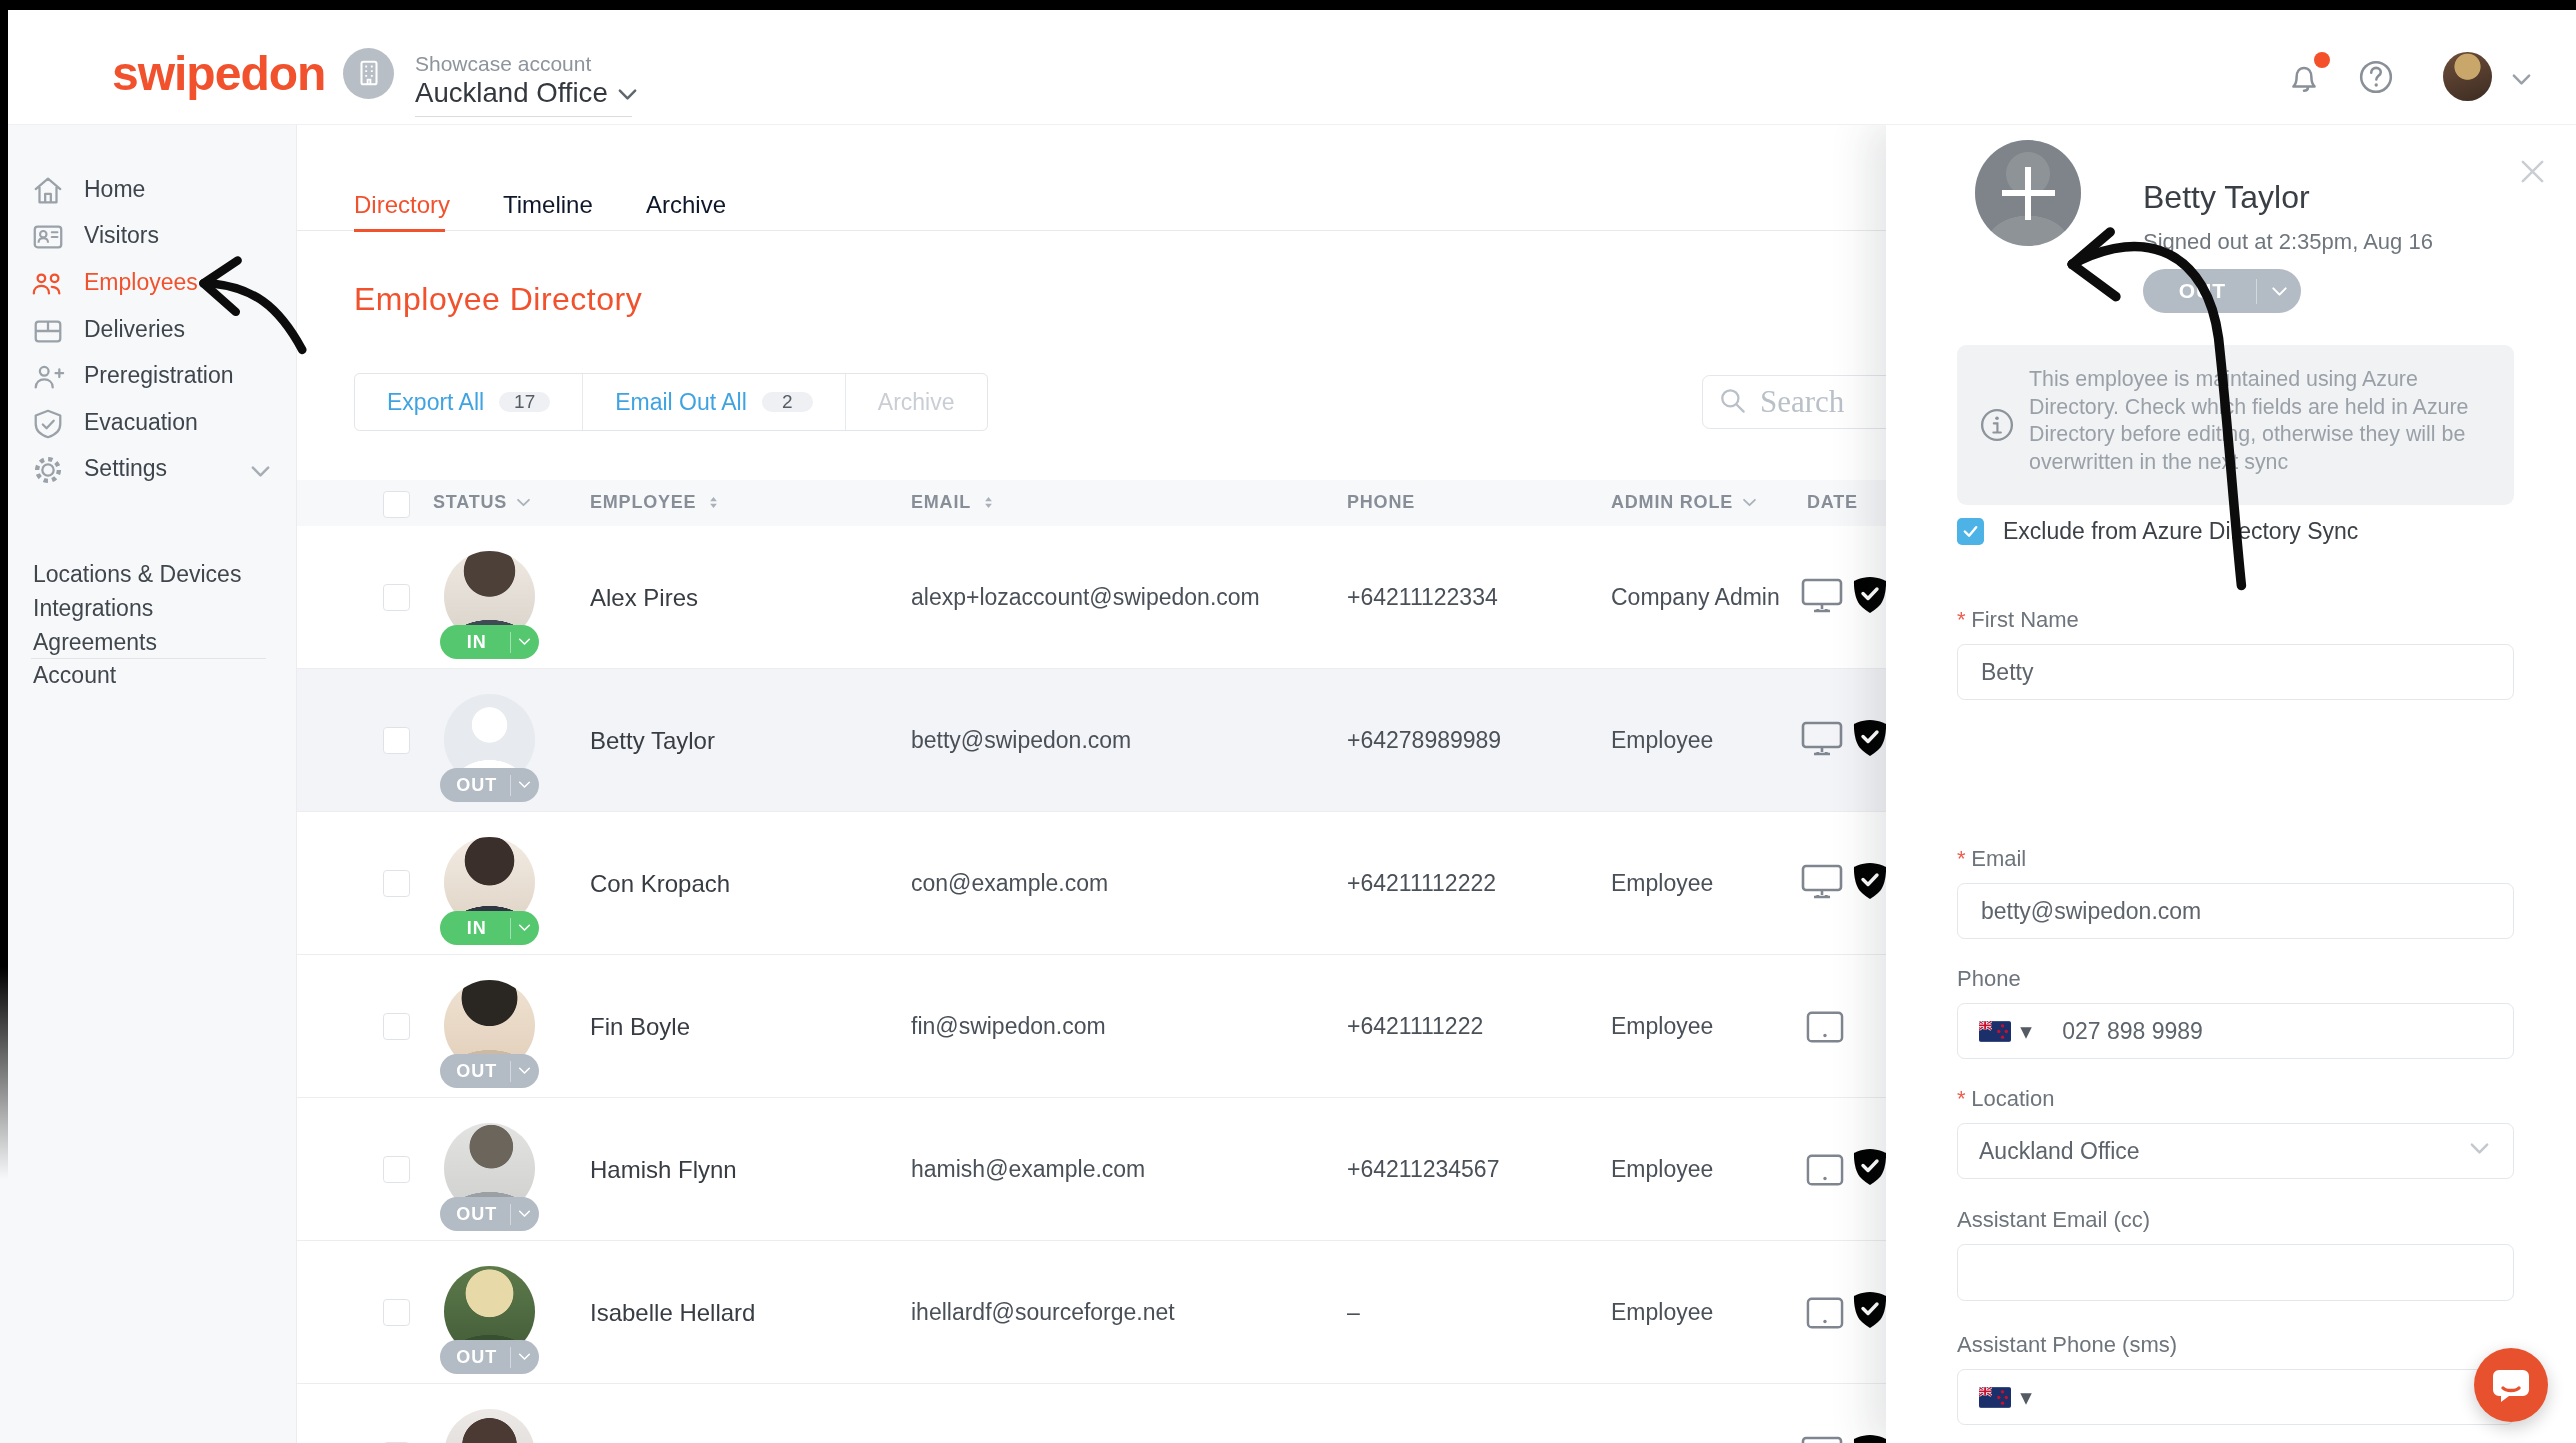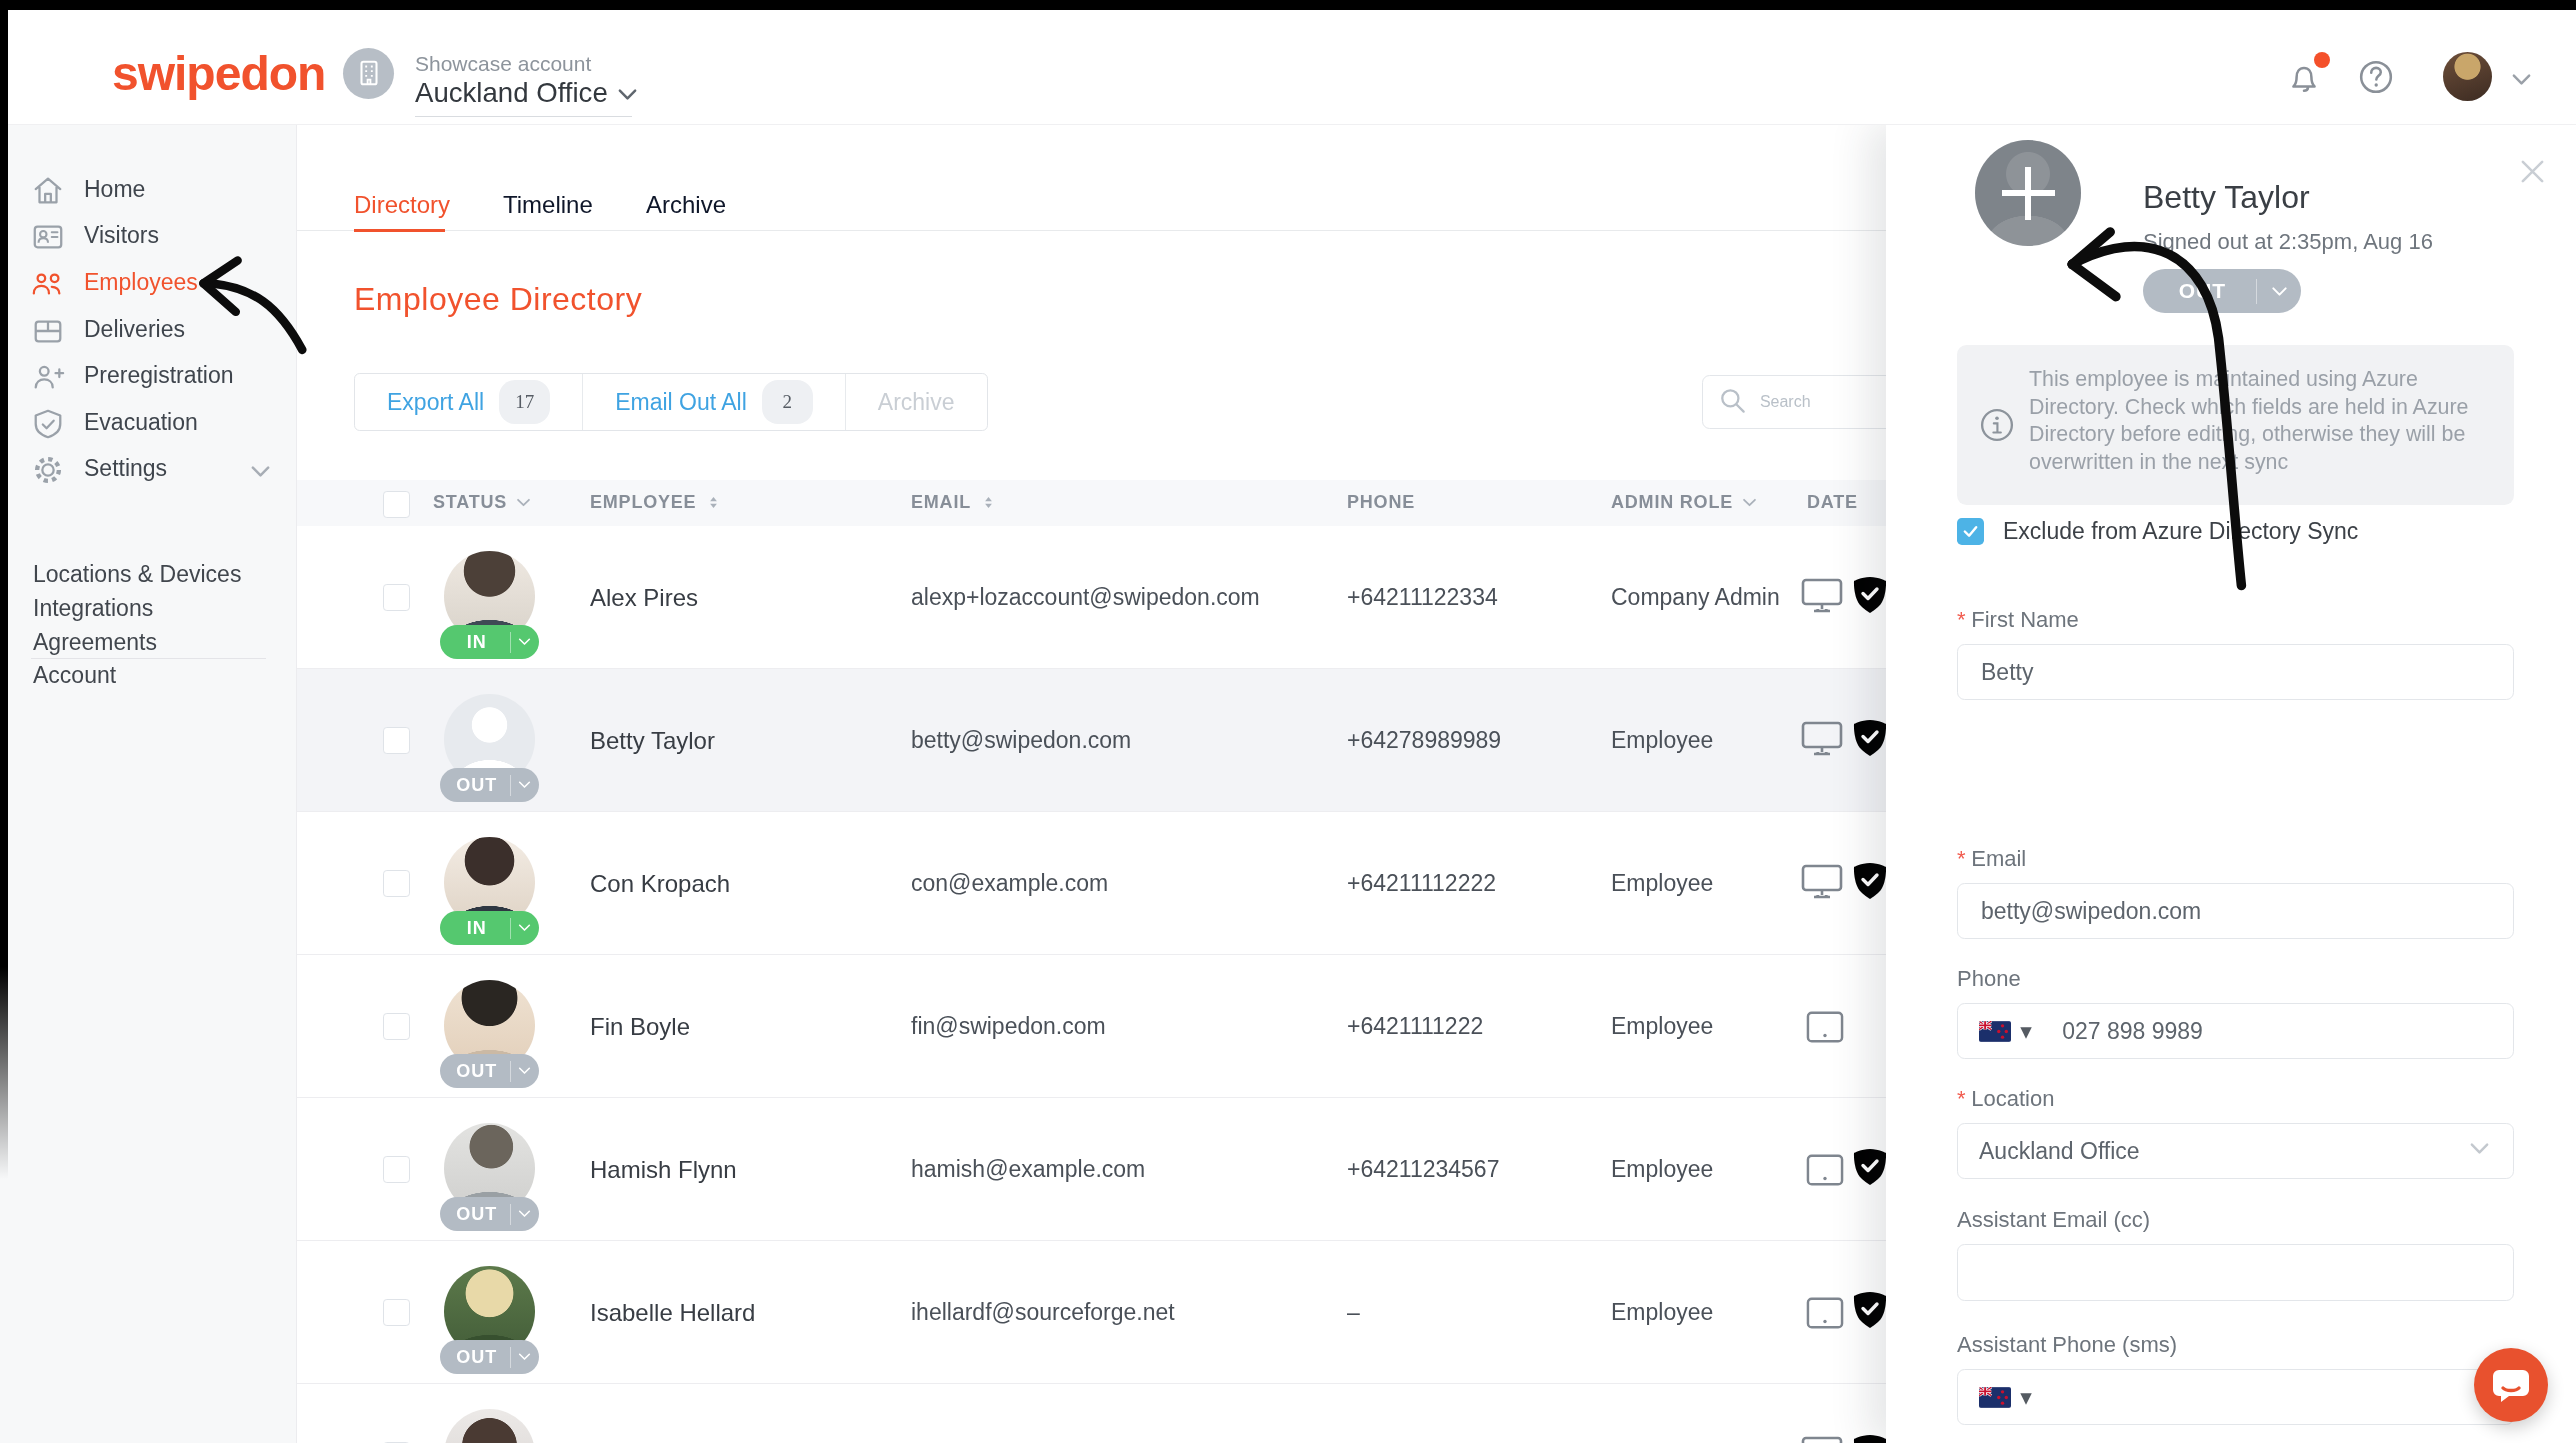--- a/index.html
+++ b/index.html
@@ -47,25 +47,25 @@
   #tab-underline-active{position:absolute;left:58px;top:105px;width:91px;height:2.9px;background:#F1522D;}
   #page-title{position:absolute;left:58px;top:157px;font-size:32px;font-weight:300;color:#F1522D;letter-spacing:0.5px;}
 
   
   #btn-group{position:absolute;left:58px;top:249px;height:56px;display:flex;border:1px solid #e2e5e9;border-radius:5.7px;background:#fff;}
   .seg{display:flex;align-items:center;justify-content:center;padding:0 32px;border-right:1px solid #e7eaed;cursor:pointer;}
   .seg:last-child{border-right:none;}
   .seg .slabel{font-size:23px;font-weight:500;color:#3FA3E2;}
   .seg.disabled .slabel{color:#c9ced4;font-weight:400;}
   .pill{margin-left:15px;background:#eef0f3;color:#565c64;font-size:19px;border-radius:16px;
-        height:44px;min-width:32px;padding:0 9.5px;display:flex;align-items:center;justify-content:center;font-family:Liberation Serif, serif;}
+        height:20px;min-width:32px;padding:0 9.5px;display:flex;align-items:center;justify-content:center;}
   #search-box{position:absolute;left:1406px;top:251px;width:314px;height:54px;border:1px solid #e3e6ea;border-radius:7.6px;
         background:#fff;display:flex;align-items:center;padding:0 15px;box-sizing:border-box;}
-  #search-box input{border:none;outline:none;font-size:16px;color:#c2410c;width:209px;margin-left:11.4px;
-        font-family:Liberation Sans, sans-serif;background:transparent;}
+  #search-box input{border:none;outline:none;font-size:31px;color:#c2410c;width:209px;margin-left:11.4px;
+        font-family:Liberation Serif, serif;background:transparent;}
   #search-box input::placeholder{color:#b9c0c8;}
 
   
   #thead{position:absolute;left:0;top:356px;width:2280px;height:46px;background:#f7f8fa;}
   .th{position:absolute;top:12.4px;font-size:18px;font-weight:bold;color:#878e98;letter-spacing:0.8px;display:flex;align-items:center;gap:7.6px;}
   .hd-checkbox{position:absolute;left:87px;top:10.5px;width:25px;height:25px;border:1px solid #dfe3e8;border-radius:3.8px;background:#fff;}
   #rows{position:absolute;left:0;top:402px;width:2280px;height:918px;overflow:hidden;}
   .trow{position:relative;width:2280px;height:142px;background:#fff;border-bottom:1px solid #ededf0;}
   .trow.selected{background:#f3f4f7;}
   .row-checkbox{position:absolute;left:87px;top:58px;width:25px;height:25px;border:1px solid #dfe3e8;border-radius:3.8px;background:#fff;}

